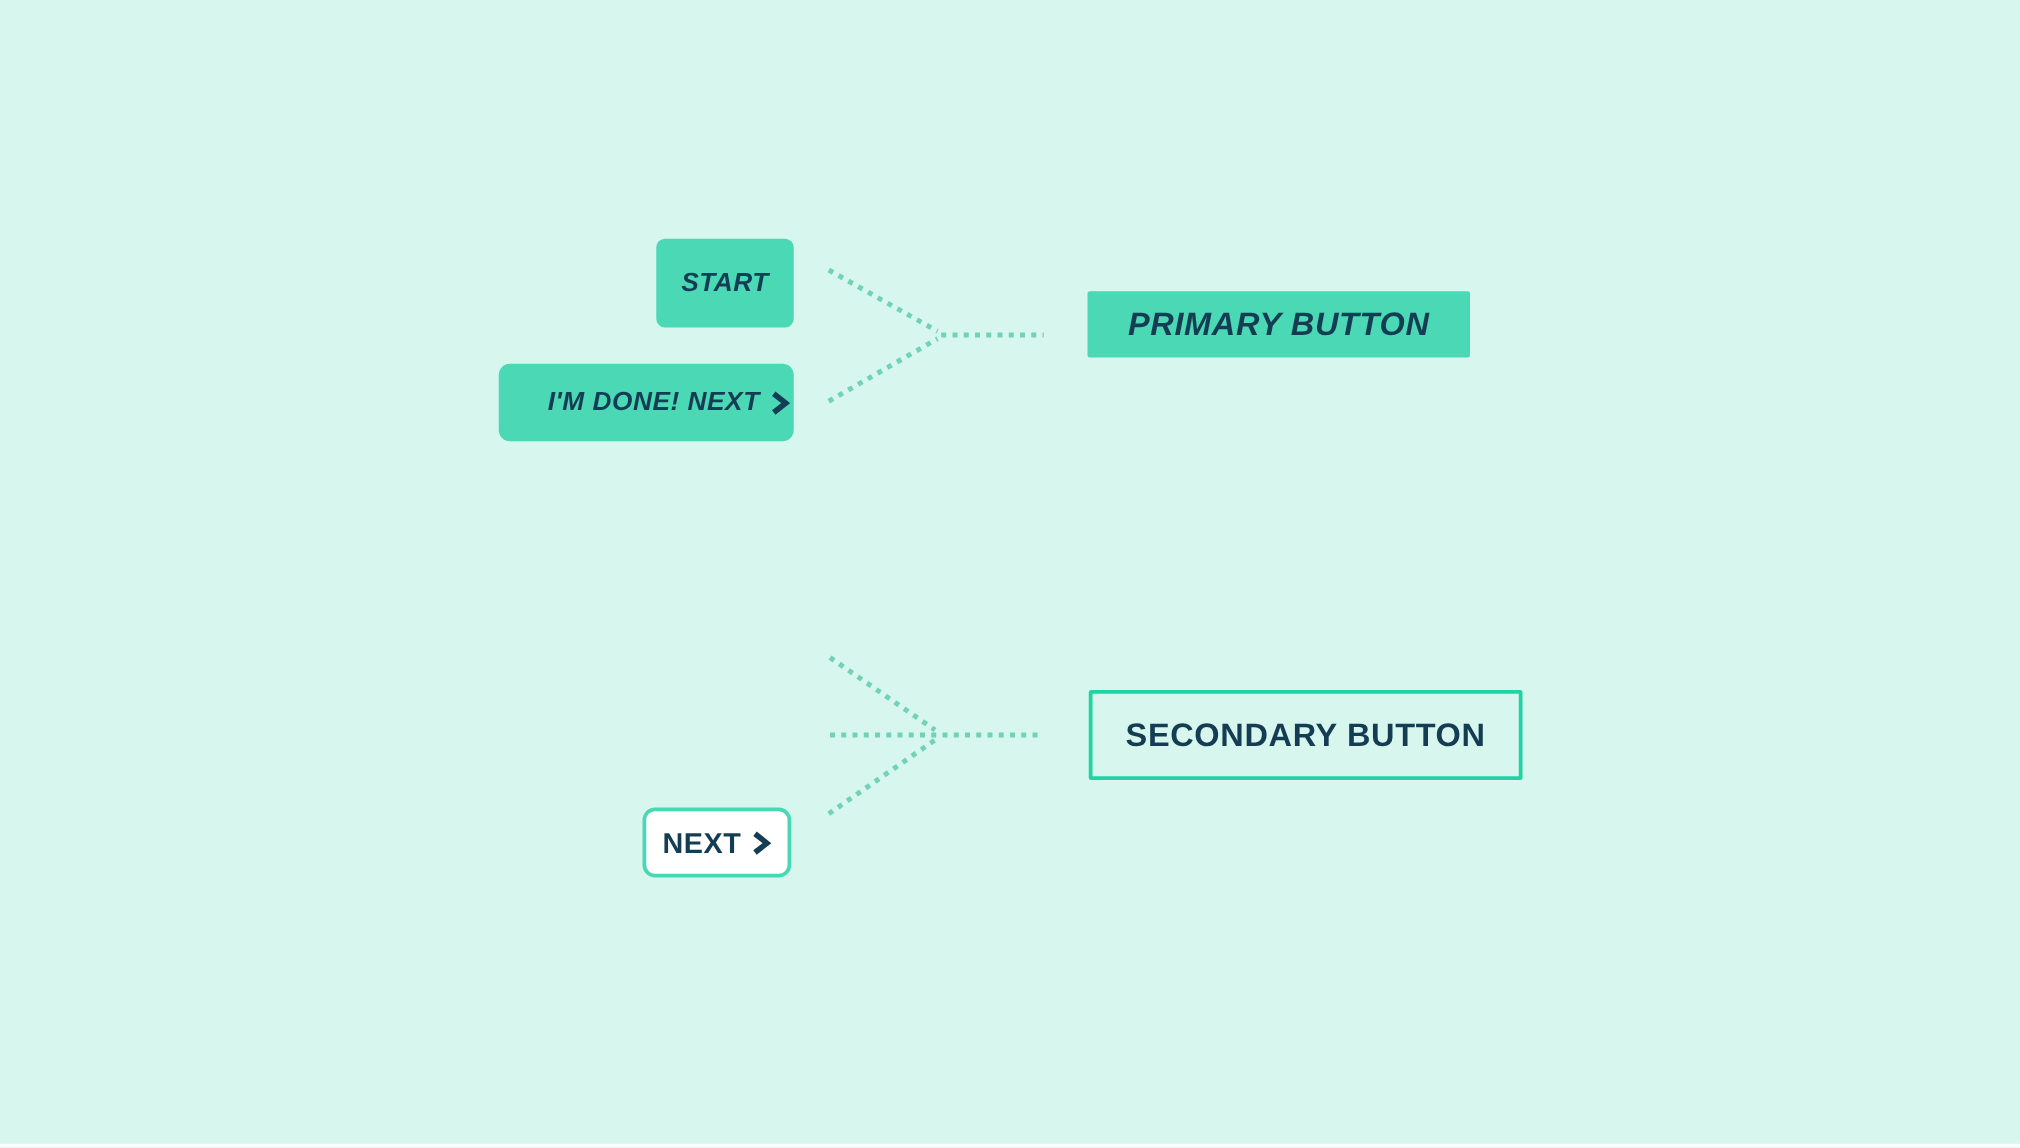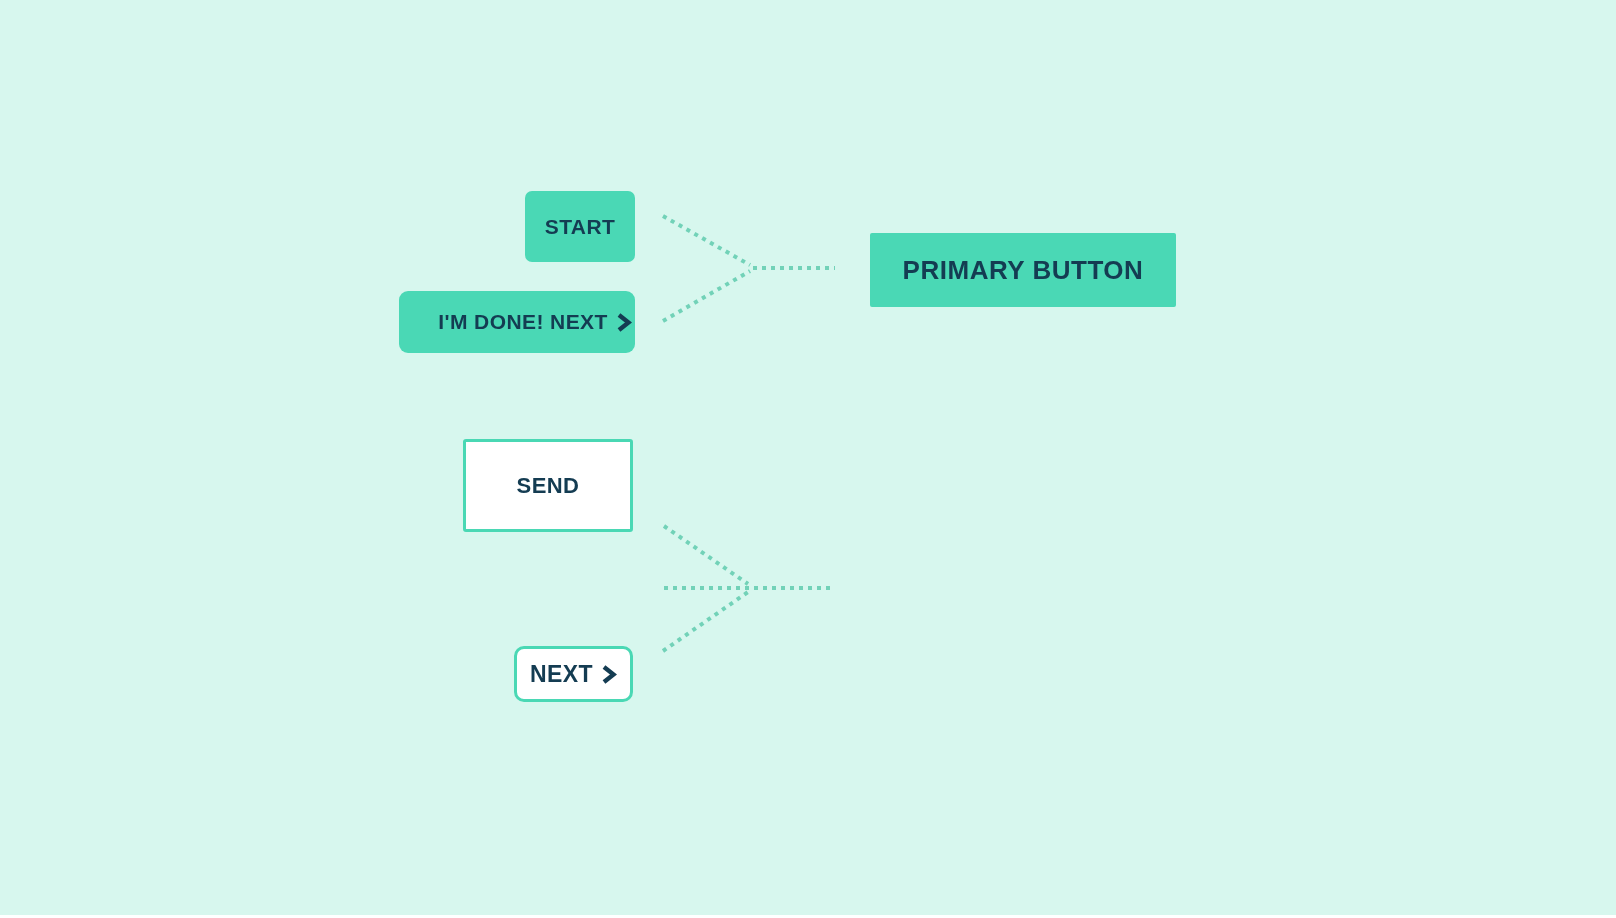--- a/index.html
+++ b/index.html
@@ -50,30 +50,31 @@
     fill:none;
     stroke:var(--text-navy);
     stroke-width:4.4;
     stroke-linecap:butt;
     stroke-linejoin:miter;
   }
   
   .btn-filled{
     background:var(--fill-teal);
     border:none;
+    font-style:italic;
   }
   
   .btn-outline{
     background:var(--white);
     border:3px solid var(--outline-teal);
   }
   
   .btn-start      {left:525px;top:191px;width:110px;height:71px;border-radius:7px;font-size:21px;}
   .btn-imdone     {left:399px;top:291px;width:236px;height:62px;border-radius:9px;font-size:21px;padding-left:36px;}
-  .btn-primary    {left:870px;top:233px;width:306px;height:74px;border-radius:2px;font-size:26px;}
+  .btn-primary    {left:870px;top:233px;width:306px;height:53px;border-radius:2px;font-size:26px;}
   .btn-send       {left:463px;top:439px;width:170px;height:93px;border-radius:3px;font-size:22px;}
   .btn-viewcode   {left:465px;top:563px;width:168px;height:70px;border-radius:3px;font-size:25px;}
   .btn-next       {left:514px;top:646px;width:119px;height:56px;border-radius:10px;font-size:23px;}
   .btn-secondary  {
     left:871px;top:552px;width:347px;height:72px;border-radius:2px;font-size:26px;
     background:transparent;
     border:3px solid var(--secondary-border);
   }
   .bottom-edge{
     position:absolute;left:0;bottom:0;width:1616px;height:3px;
@@ -104,28 +105,28 @@
     <span>I'M DONE! NEXT</span>
     <svg class="chev" width="17" height="21" viewBox="0 0 17 21" aria-hidden="true">
       <polyline points="4,3 13.5,10.5 4,18"></polyline>
     </svg>
   </div>
 
   <div class="btn btn-filled btn-primary">
     <span>PRIMARY BUTTON</span>
   </div>
 
-  <div class="btn btn-outline btn-send">
-    <span>SEND</span>
-  </div>
 
 
   <div class="btn btn-outline btn-next">
     <span>NEXT</span>
     <svg class="chev" width="17" height="21" viewBox="0 0 17 21" aria-hidden="true">
       <polyline points="4,3 13.5,10.5 4,18"></polyline>
     </svg>
   </div>
 
+  <div class="btn btn-secondary">
+    <span>SECONDARY BUTTON</span>
+  </div>
 
   <div class="bottom-edge"></div>
 
 </div>
 
 </body></html>

